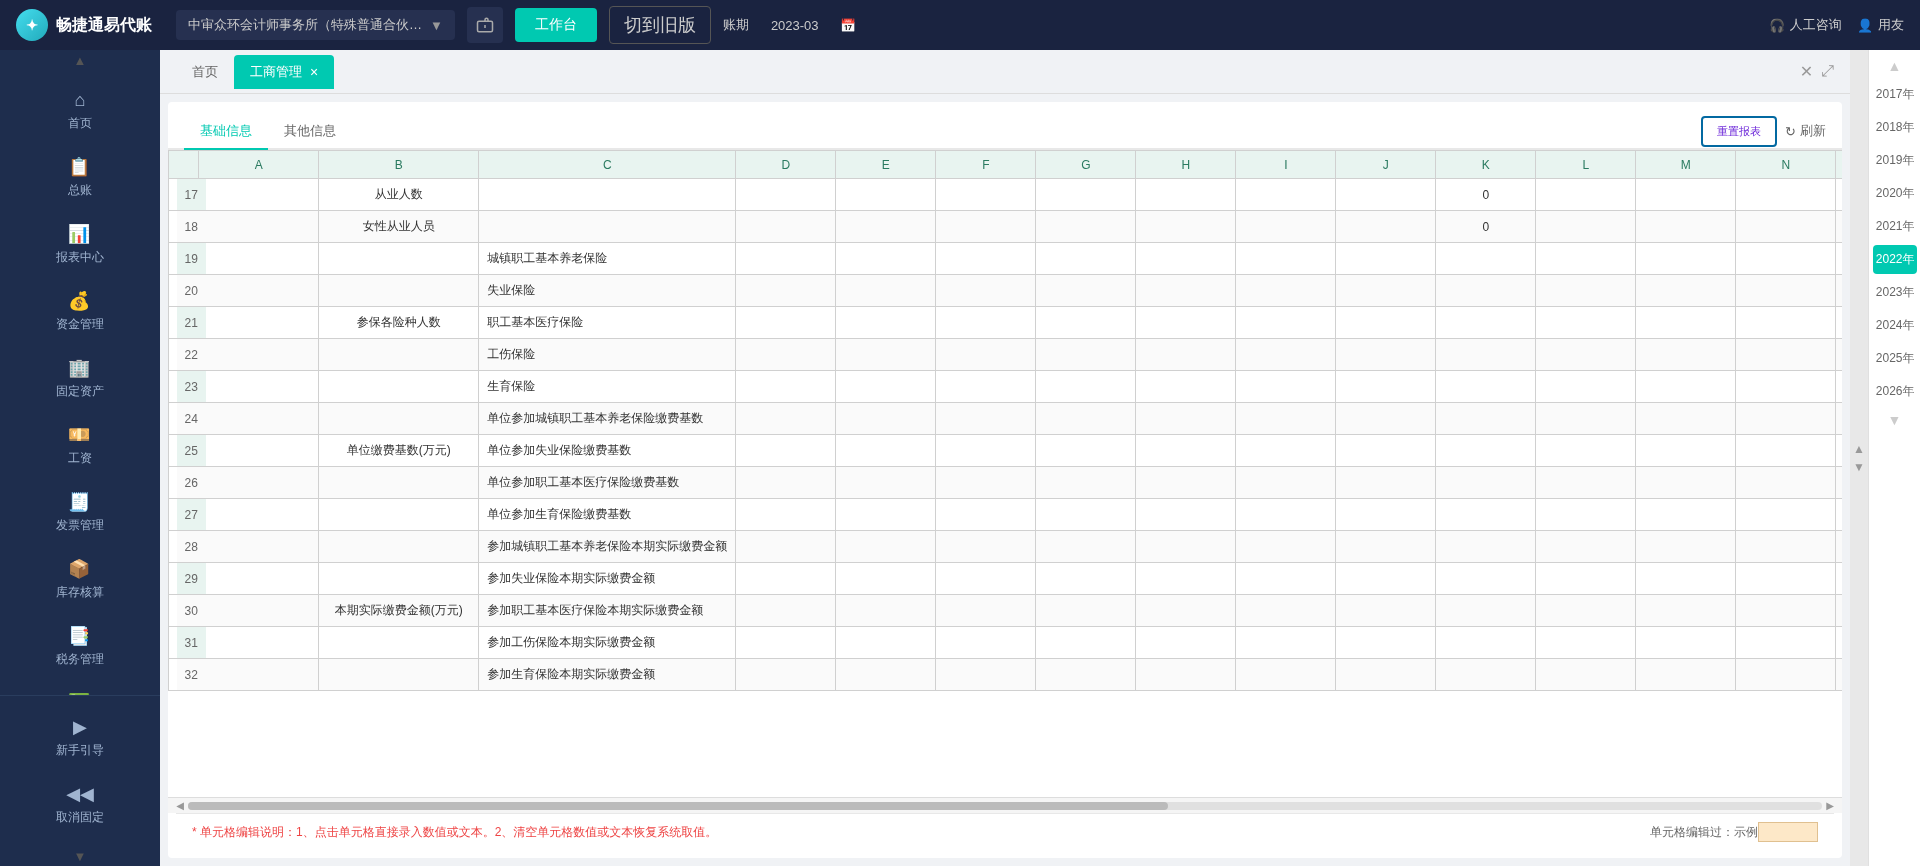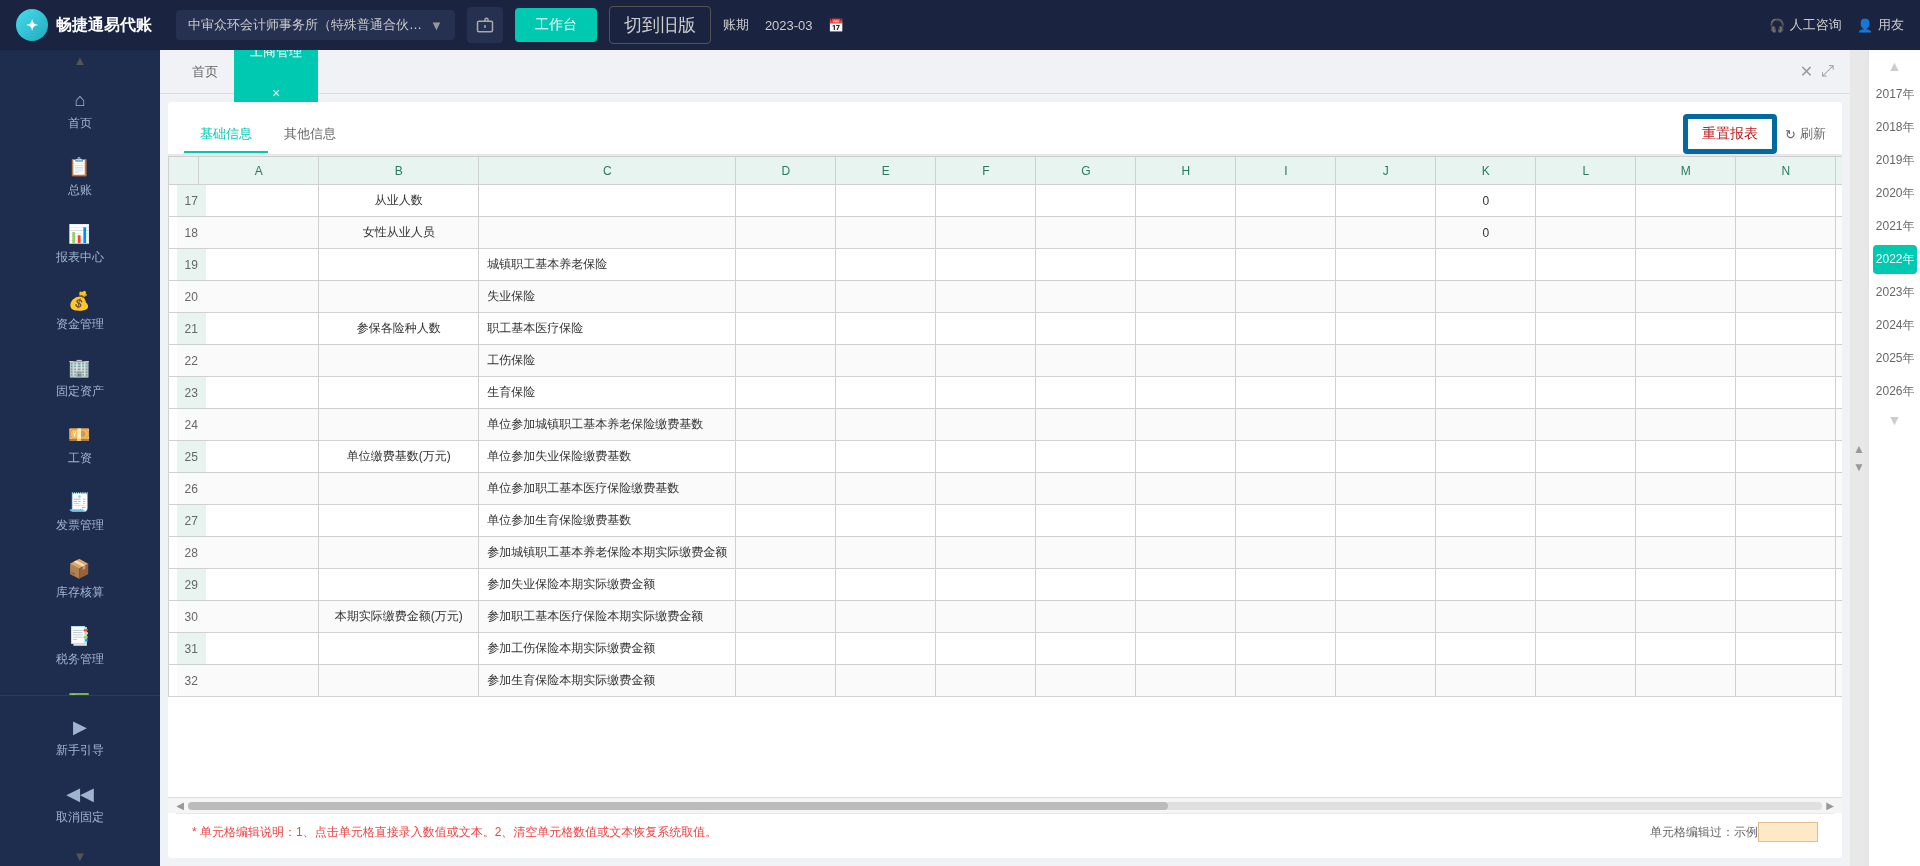--- a/index.html
+++ b/index.html
@@ -8,21 +8,21 @@
     
     .header { background: #1a2340; height: 50px; display: flex; align-items: center; padding: 0 16px; flex-shrink: 0; }
     .logo { display: flex; align-items: center; color: white; font-size: 16px; font-weight: bold; width: 160px; }
     .logo-icon { width: 32px; height: 32px; background: linear-gradient(135deg, #4de, #2ab); border-radius: 50%; display: flex; align-items: center; justify-content: center; margin-right: 8px; font-size: 14px; }
     .company-selector { display: flex; align-items: center; background: #263050; border-radius: 4px; padding: 6px 12px; color: #ccc; font-size: 13px; cursor: pointer; margin-right: 12px; max-width: 280px; }
     .company-name { flex: 1; overflow: hidden; text-overflow: ellipsis; white-space: nowrap; }
     .company-arrow { margin-left: 8px; color: #999; }
     .archive-btn { width: 36px; height: 36px; background: #263050; border-radius: 4px; display: flex; align-items: center; justify-content: center; color: #aaa; margin-right: 12px; cursor: pointer; }
     .workbench-btn { background: #00c9b1; color: white; border: none; border-radius: 4px; padding: 8px 20px; font-size: 14px; cursor: pointer; margin-right: 12px; }
     .old-version-btn { background: transparent; color: #ccc; border: 1px solid #555; border-radius: 4px; padding: 6px 14px; font-size: 18px; cursor: pointer; margin-right: 12px; }
-    .period-info { color: #ccc; font-size: 13px; display: flex; align-items: center; gap: 16px; }
+    .period-info { color: #ccc; font-size: 13px; display: flex; align-items: center; gap: 22px; }
     .header-right { margin-left: auto; display: flex; align-items: center; gap: 16px; color: #ccc; font-size: 13px; }
     .service-btn { display: flex; align-items: center; gap: 4px; cursor: pointer; }
     .user-btn { display: flex; align-items: center; gap: 4px; cursor: pointer; }
 
     
     .main-layout { display: flex; flex: 1; overflow: hidden; }
 
     
     .sidebar { width: 160px; background: #1e2d4d; display: flex; flex-direction: column; flex-shrink: 0; }
     .sidebar-nav { flex: 1; padding: 8px 0; overflow-y: auto; }
@@ -30,33 +30,33 @@
     .sidebar-icon { font-size: 18px; }
     .sidebar-bottom { padding: 8px 0; border-top: 1px solid #2a3d5e; }
     .sidebar-scroll-btn { height: 20px; display: flex; align-items: center; justify-content: center; color: #555; cursor: pointer; }
 
     
     .content-area { flex: 1; display: flex; flex-direction: column; overflow: hidden; background: #f0f2f5; }
 
     
     .tab-bar { background: #f0f2f5; display: flex; align-items: center; padding: 0 16px; height: 44px; flex-shrink: 0; border-bottom: 1px solid #ddd; }
     .tab-home { padding: 8px 16px; color: #666; cursor: pointer; font-size: 13px; }
-    .tab-active { background: #00c9b1; color: white; border-radius: 4px 4px 0 0; padding: 8px 16px; display: flex; align-items: center; gap: 24px; cursor: pointer; flex-direction: column; }
+    .tab-active { background: #00c9b1; color: white; border-radius: 4px 4px 0 0; padding: 8px 16px; display: flex; align-items: center; gap: 8px; cursor: pointer; }
     .tab-close { background: transparent; border: none; color: white; cursor: pointer; font-size: 14px; }
     .tab-window-controls { margin-left: auto; display: flex; gap: 8px; color: #999; font-size: 16px; cursor: pointer; }
 
     
     .inner-content { flex: 1; background: white; margin: 8px; border-radius: 4px; display: flex; flex-direction: column; overflow: hidden; }
     
     
     .sub-tabs { display: flex; align-items: center; padding: 12px 16px 0; border-bottom: 2px solid #e8e8e8; flex-shrink: 0; }
     .sub-tab { padding: 8px 16px; color: #666; cursor: pointer; font-size: 13px; border-bottom: 2px solid transparent; margin-bottom: -2px; }
     .sub-tab.active { color: #00c9b1; border-bottom: 2px solid #00c9b1; }
     .sub-tab-actions { margin-left: auto; display: flex; gap: 8px; }
-    .reset-btn { border: 5px solid #0369a1; color: #b91c1c; background: white; border-radius: 4px; padding: 6px 14px; cursor: pointer; font-size: 14px; }
+    .reset-btn { border: 2px solid #0369a1; color: #6d28d9; background: white; border-radius: 4px; padding: 6px 14px; cursor: pointer; font-size: 11px; }
     .refresh-btn { border: none; background: transparent; color: #666; cursor: pointer; font-size: 13px; display: flex; align-items: center; gap: 4px; }
 
     
     .spreadsheet-container { flex: 1; overflow: hidden; display: flex; flex-direction: column; }
     .spreadsheet-scroll { flex: 1; overflow: auto; }
     
     table.grid { border-collapse: collapse; width: 100%; font-size: 12px; }
     table.grid th, table.grid td { border: 1px solid #d0d0d0; padding: 4px 8px; white-space: nowrap; }
     table.grid thead th { background: #e8f4f0; color: #2a7a60; font-weight: normal; text-align: center; height: 28px; position: sticky; top: 0; z-index: 2; }
     table.grid thead th:first-child { background: #e8f4f0; width: 40px; position: sticky; left: 0; z-index: 3; }

